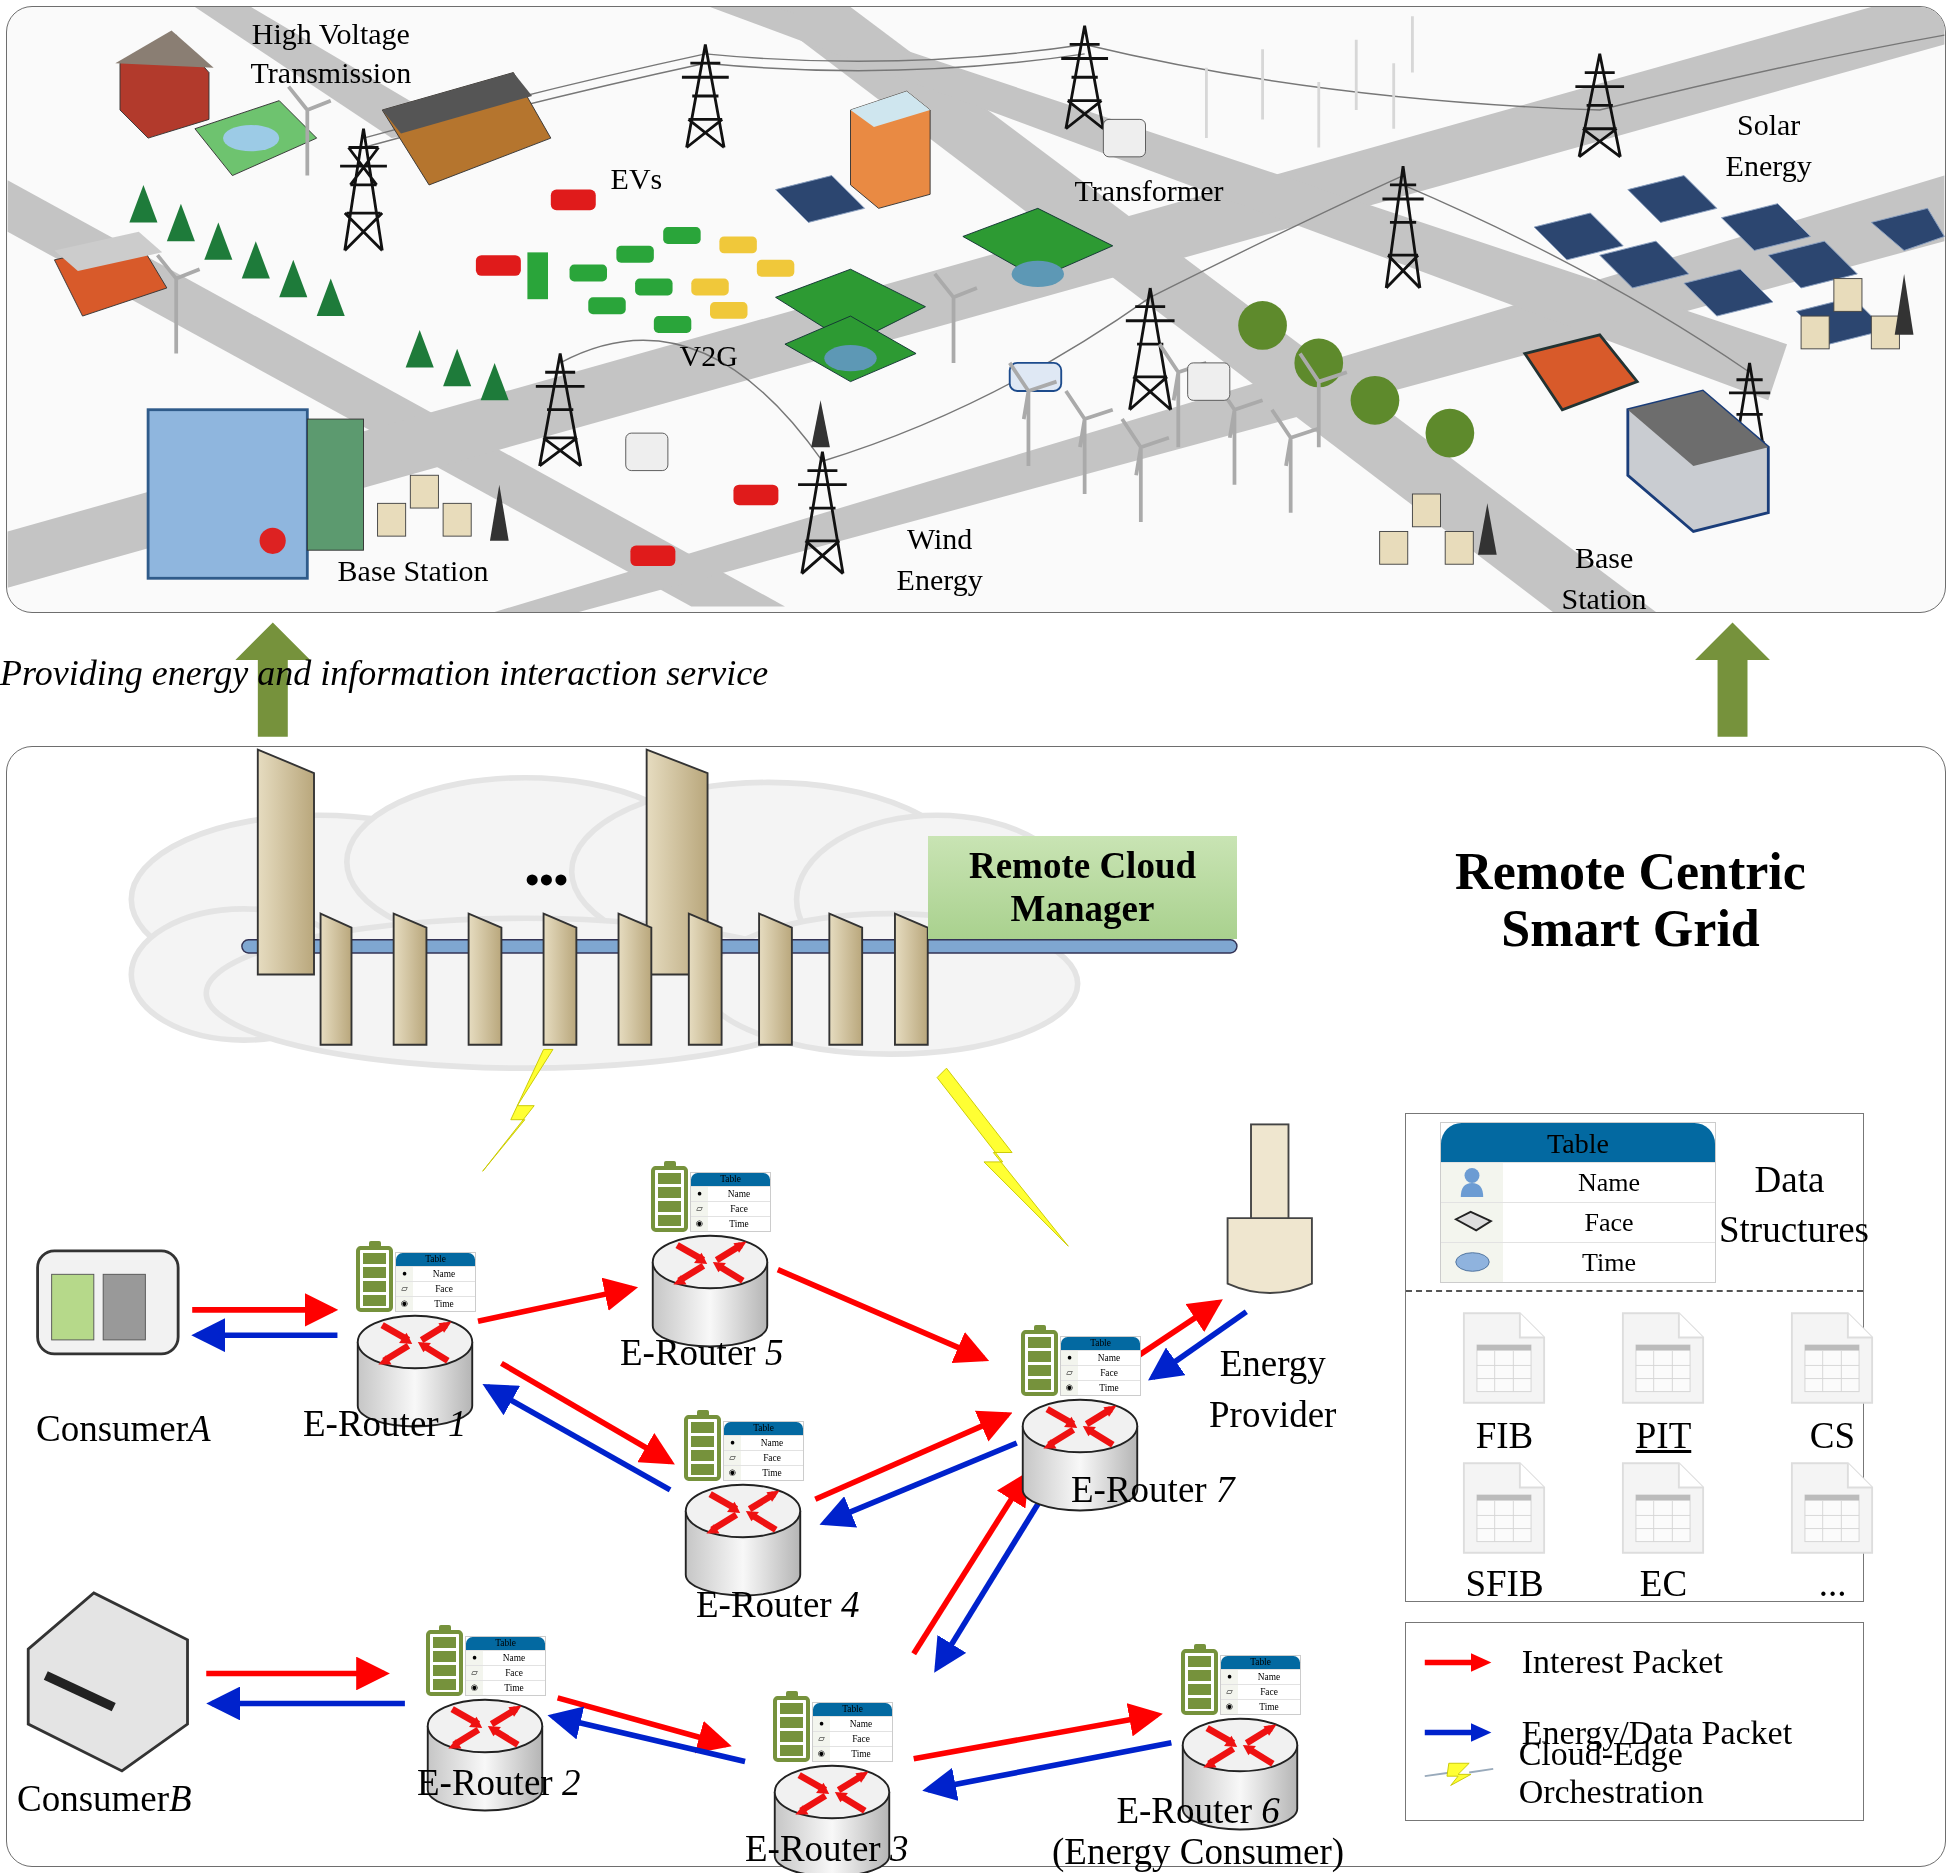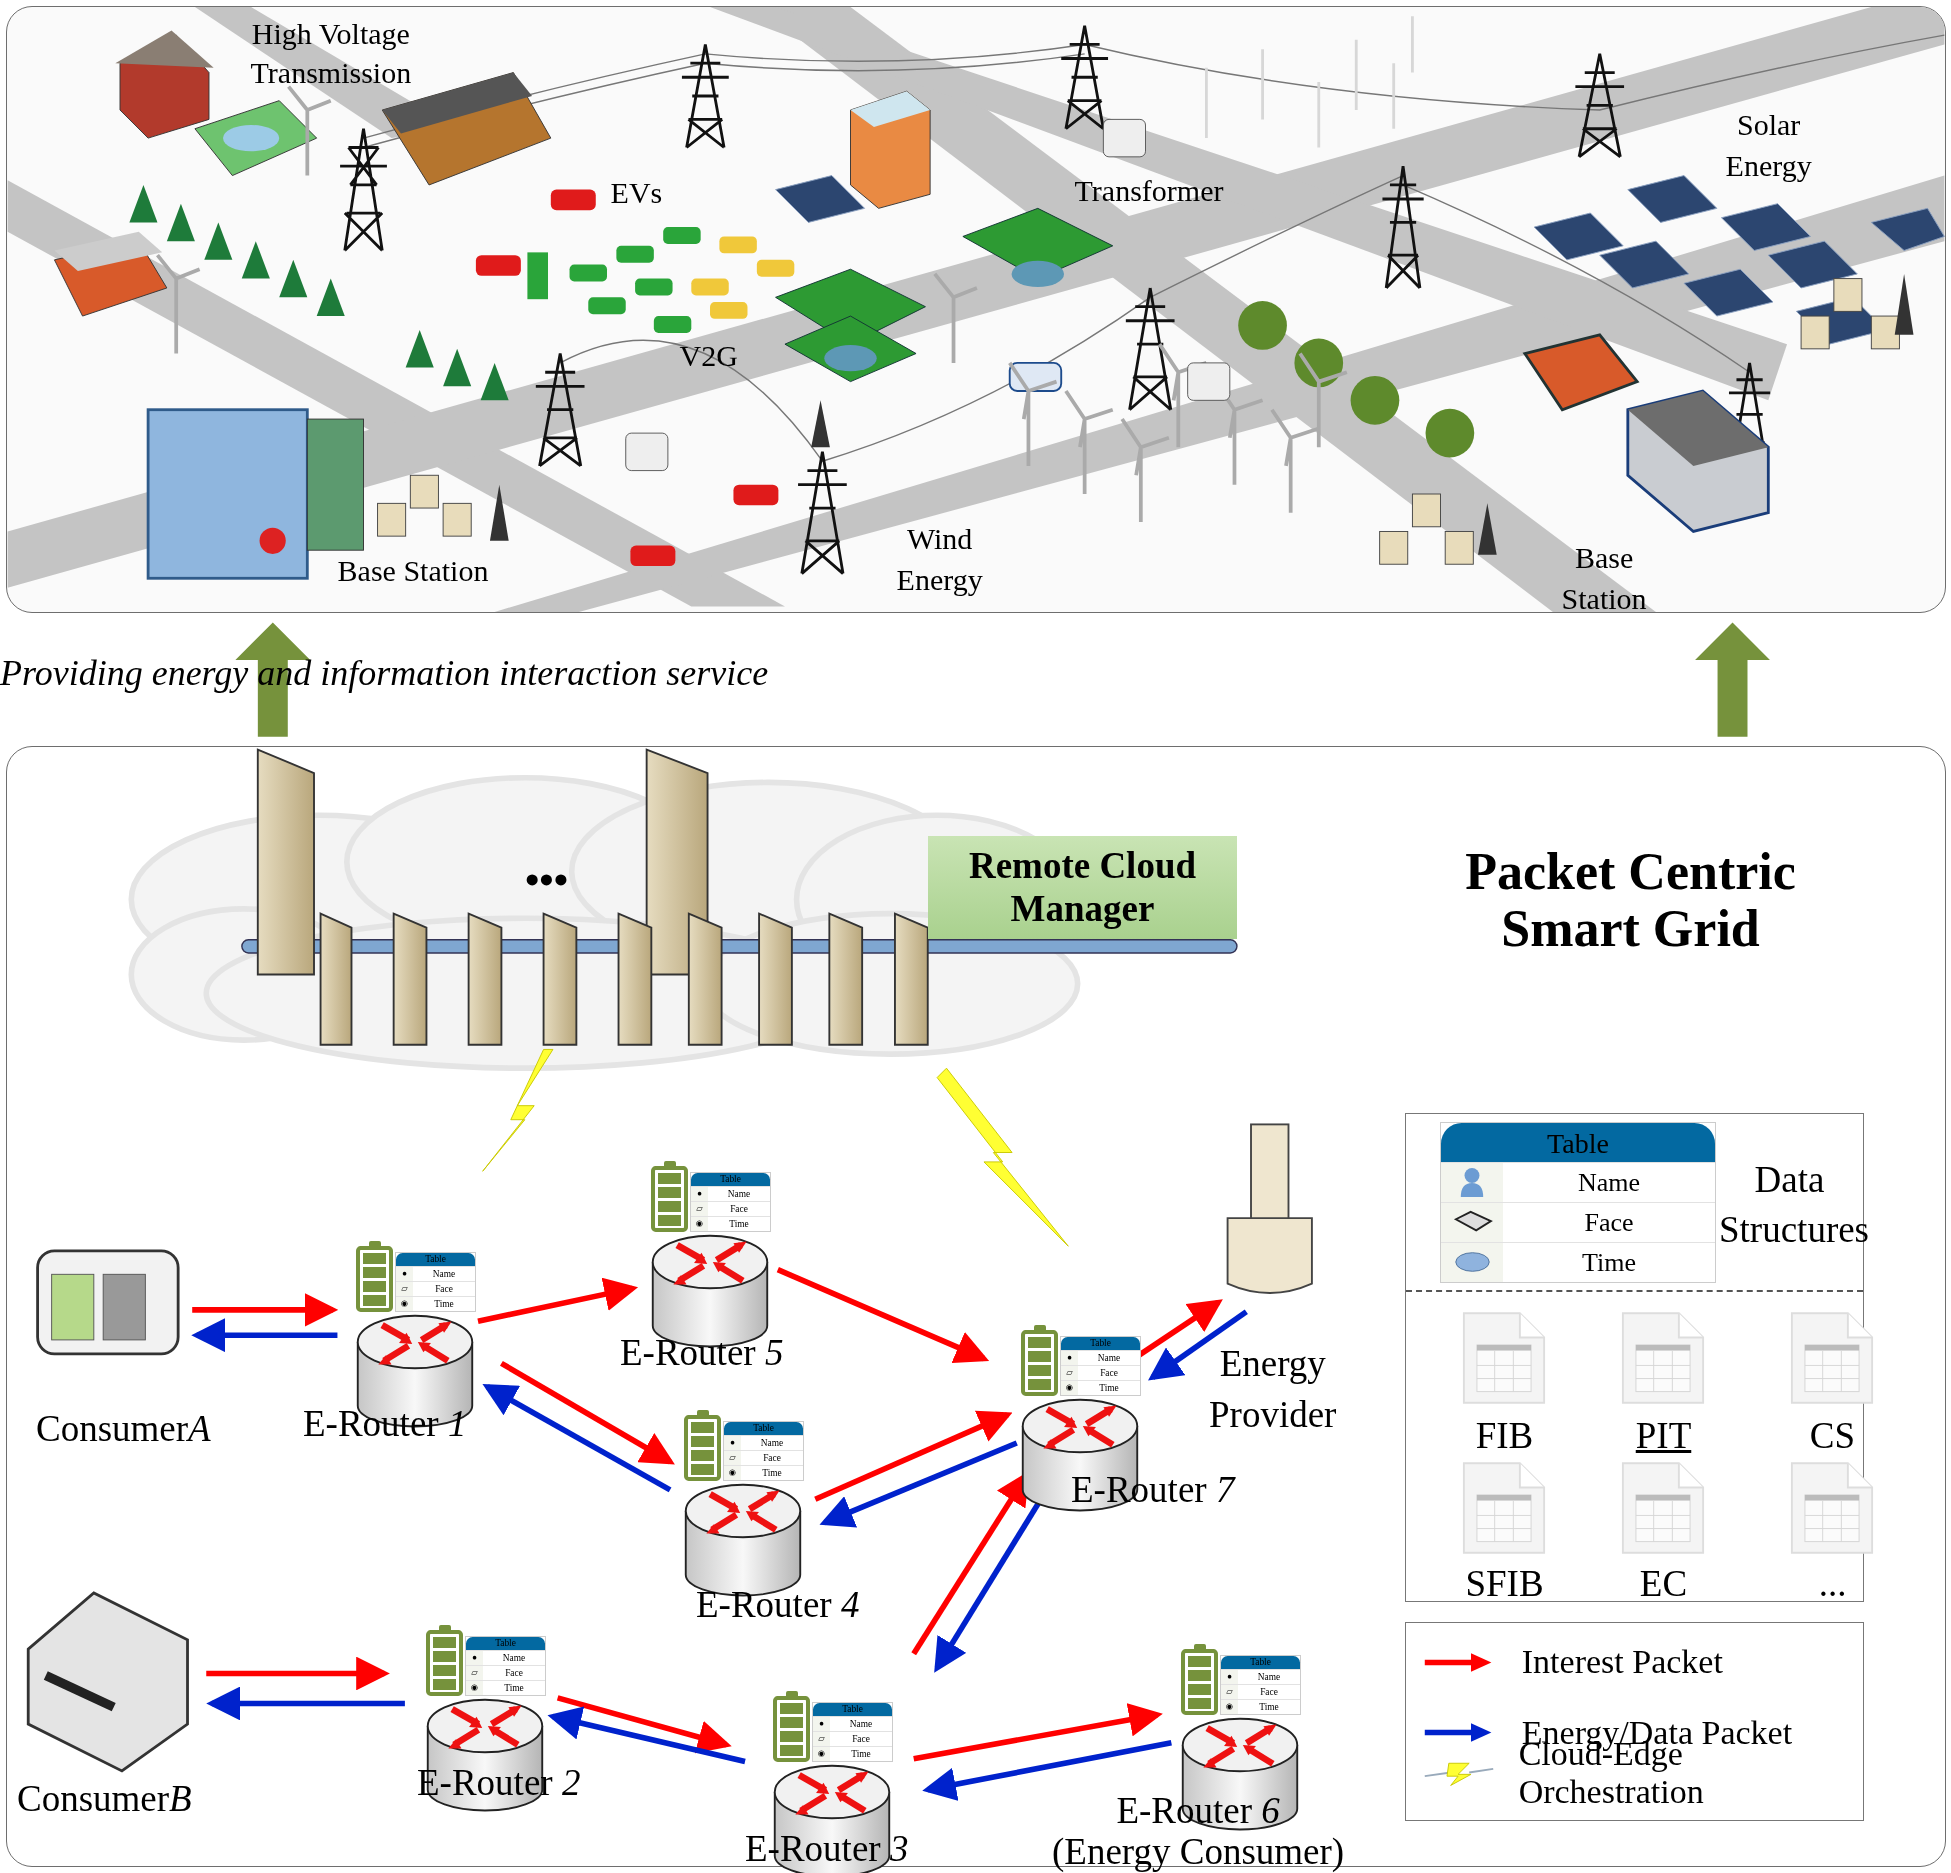--- a/index.html
+++ b/index.html
@@ -259,21 +259,21 @@
         <polygon points="1580,530 1570,585 1590,585"></polygon>
         <polygon points="2025,285 2015,350 2035,350"></polygon>
       </g>
     </g>
   </svg>
 
   <div class="lbl lbl-top" style="left:244px; top:7.5px; line-height:39px;">
     <div>High Voltage</div>
     <div>Transmission</div>
   </div>
-  <div class="lbl lbl-top" style="left:604px; top:171px;">EVs</div>
+  <div class="lbl lbl-top" style="left:604px; top:157px;">EVs</div>
   <div class="lbl lbl-top" style="left:1068px; top:169px;">Transformer</div>
   <div class="lbl lbl-top" style="left:1719px; top:97px; line-height:41px;">
     <div>Solar</div>
     <div>Energy</div>
   </div>
   <div class="lbl lbl-top" style="left:673px; top:334px;">V2G</div>
   <div class="lbl lbl-top" style="left:890px; top:511px; line-height:41px;">
     <div>Wind</div>
     <div>Energy</div>
   </div>
@@ -687,21 +687,21 @@
       </svg>
     </div>
   </div>
 
 <div id="cloud-mgr">
   <div>Remote Cloud</div>
   <div>Manager</div>
 </div>
 <div class="lbl" style="left:525px; top:860px; font-size:41px; font-weight:bold;">•••</div>
 <div id="title-ec">
-  <div>Packet Centric</div>
+  <div>Remote Centric</div>
   <div>Smart Grid</div>
 </div>
 
 <div class="lbl consumer-lbl" style="left:36px; top:1410px;"><span>Consumer</span><i>A</i></div>
 <div class="lbl consumer-lbl" style="left:17px; top:1780px;"><span>Consumer</span><i>B</i></div>
 <div class="lbl router-lbl" style="left:303px; top:1405px;"><span>E-Router </span><i>1</i></div>
 <div class="lbl router-lbl" style="left:620px; top:1334px;"><span>E-Router </span><i>5</i></div>
 <div class="lbl router-lbl" style="left:696px; top:1586px;"><span>E-Router </span><i>4</i></div>
 <div class="lbl router-lbl" style="left:1071px; top:1471px;"><span>E-Router </span><i>7</i></div>
 <div class="lbl router-lbl" style="left:417px; top:1764px;"><span>E-Router </span><i>2</i></div>

